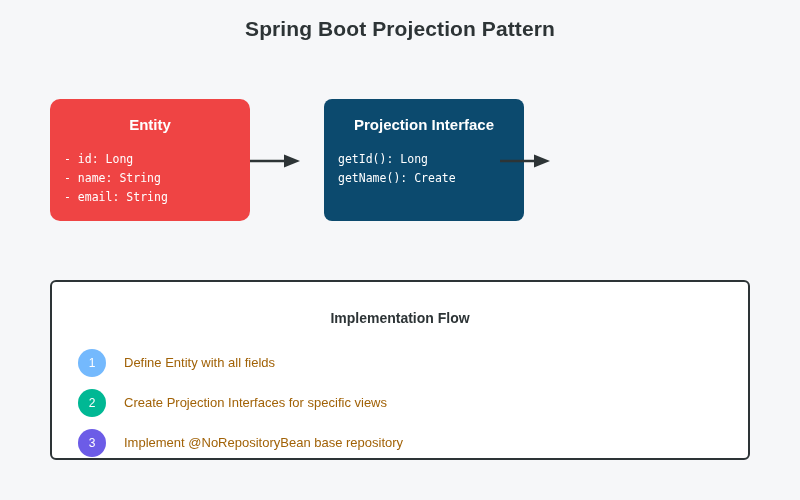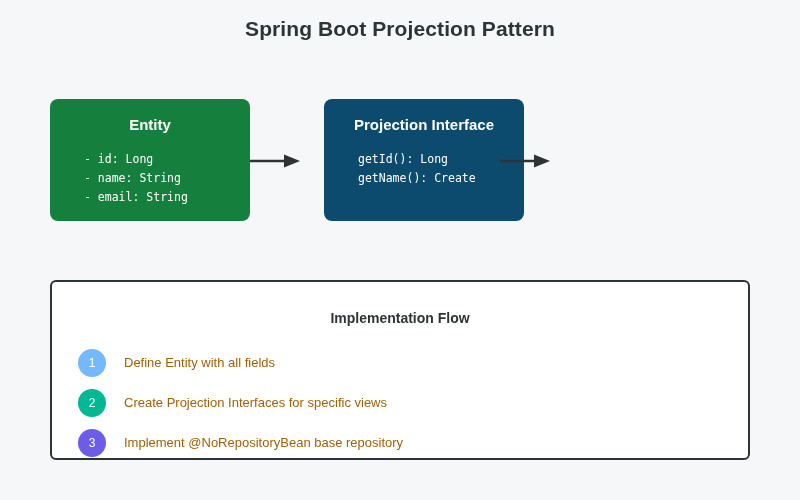--- a/index.html
+++ b/index.html
@@ -51,21 +51,21 @@
   .node-title {
     text-align: center;
     font-size: 15px;
     font-weight: bold;
     color: #ffffff;
     margin-top: 17px;
     line-height: 18px;
   }
   .node-lines {
     margin-top: 16px;
-    padding-left: 34px;
+    padding-left: 14px;
   }
   .node-line {
     font-family: "DejaVu Sans Mono", monospace;
     font-size: 11.5px;
     line-height: 19px;
     color: #ffffff;
     white-space: pre;
   }
 
   
@@ -126,21 +126,21 @@
     line-height: 16px;
   }
 </style>
 </head>
 <body style="background: rgb(246, 247, 249);">
 
 <div class="page-title">Spring Boot Projection Pattern</div>
 
 <div class="boxes">
 
-  <div class="node node-0" id="node-0" style="background: #15803d;">
+  <div class="node node-0" id="node-0" style="background: #ef4444; border-radius: 10px;">
     <div class="node-title">Entity</div>
     <div class="node-lines">
       <div class="node-line">- id: Long</div>
       <div class="node-line">- name: String</div>
       <div class="node-line">- email: String</div>
     </div>
   </div>
 
   <div class="node node-1" id="node-1" style="background: #0c4a6e; margin-left: 24px;">
     <div class="node-title">Projection Interface</div>

